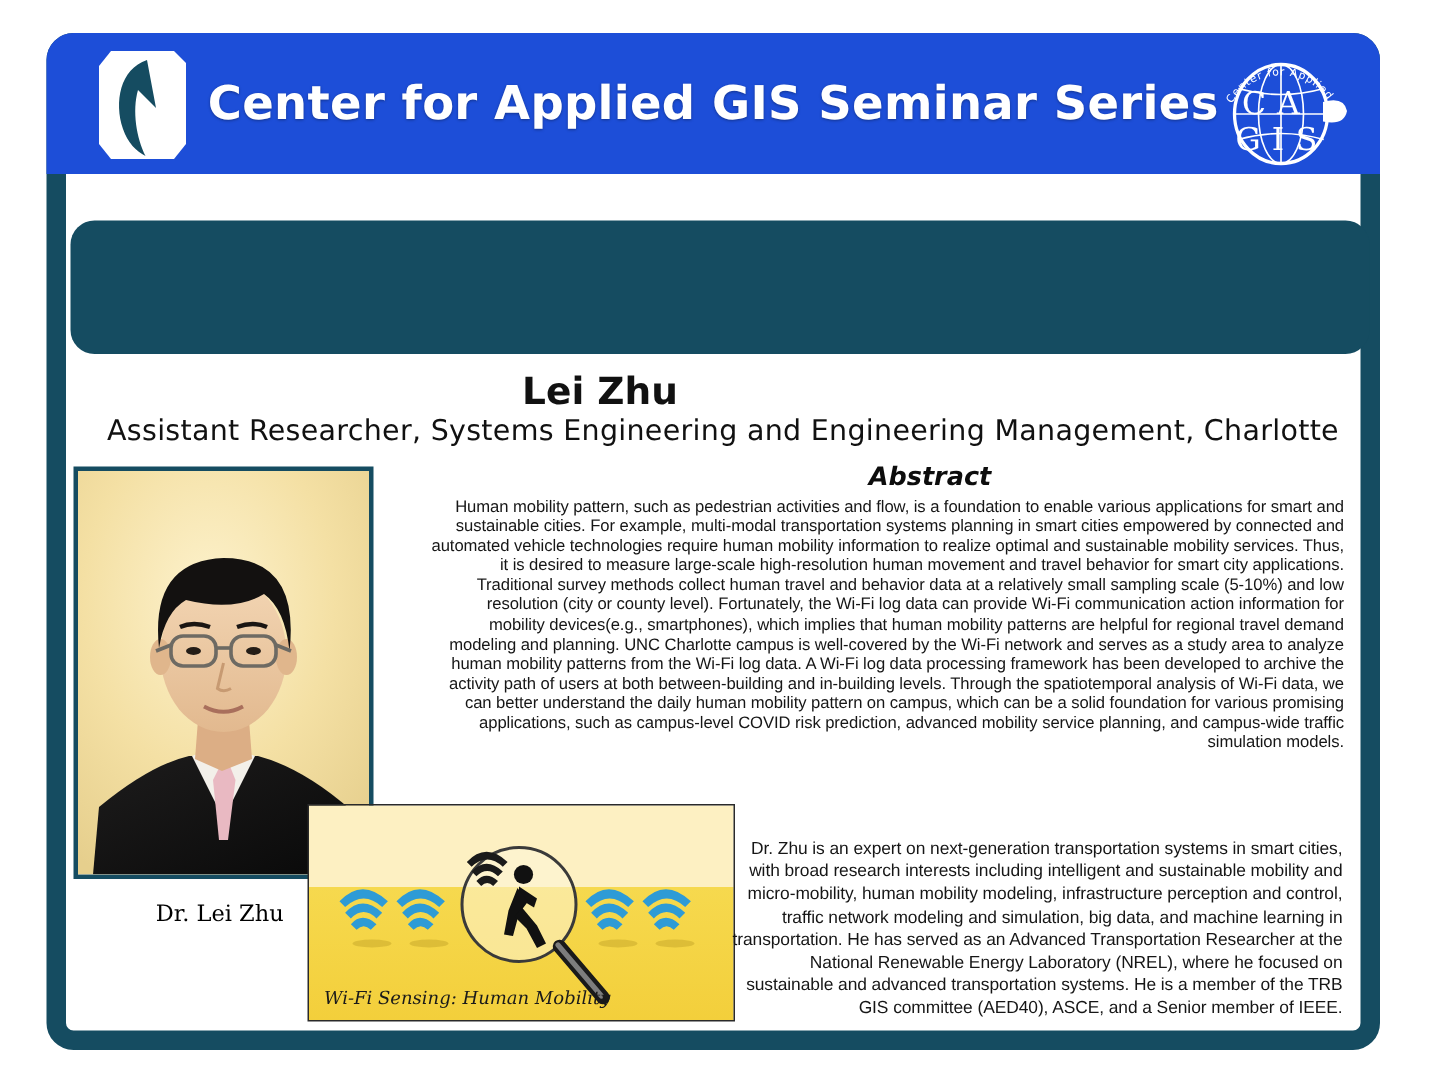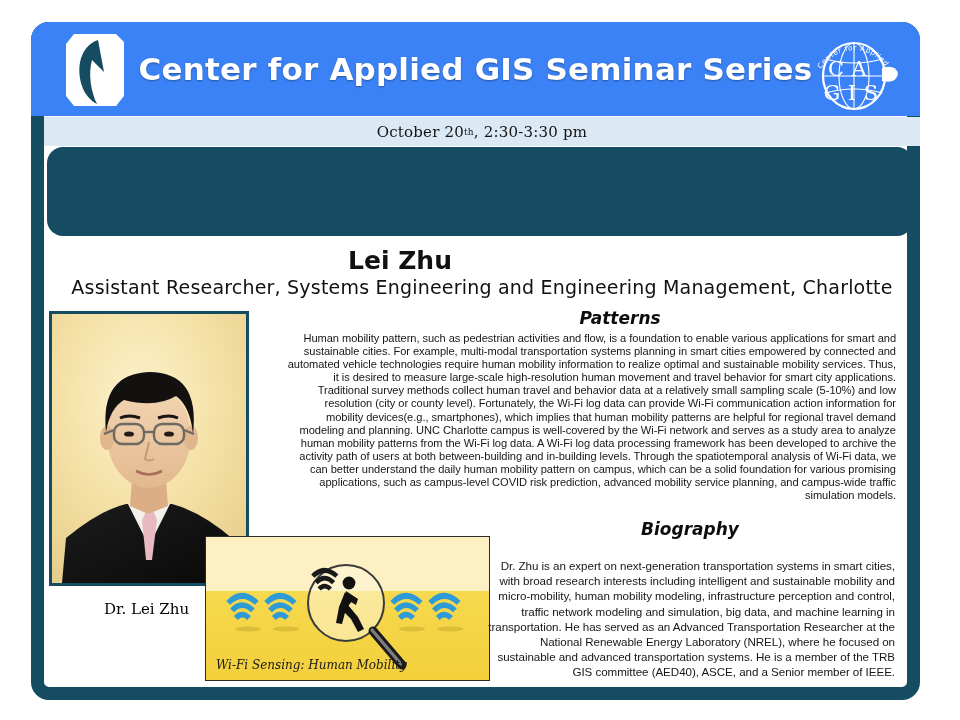--- a/index.html
+++ b/index.html
@@ -14,21 +14,21 @@
     position:absolute;left:0;top:0;width:960px;height:720px;background:#fff;
   }
   .frame{
     position:absolute;left:31px;top:22px;width:889px;height:678px;
     border:13px solid #154c61;border-radius:18px;box-sizing:border-box;
     background:#ffffff;
   }
   
   .header-band{
     position:absolute;left:31px;top:22px;width:889px;height:94px;
-    background:#3b82f6;border-radius:18px 18px 0 0;box-sizing:border-box;
+    background:#1d4ed8;border-radius:18px 18px 0 0;box-sizing:border-box;
     overflow:hidden;
     padding-left:32px;
   }
   .header-title{
     position:absolute;left:0;top:0;width:889px;height:94px;
     display:flex;align-items:center;justify-content:center;
     color:#ffffff;font-size:31px;font-weight:bold;letter-spacing:.2px;
     font-family:"DejaVu Sans", sans-serif;
     text-shadow:0 1px 2px rgba(0,0,0,.35);
   }
@@ -152,25 +152,20 @@
         <path d="M 76 44 Q 90 40 92 50 Q 90 60 76 57 Z" fill="#ffffff"></path>
         <text x="30" y="52" font-family="DejaVu Serif, serif" font-size="21" fill="#ffffff" text-anchor="middle">C</text>
         <text x="53" y="52" font-family="DejaVu Serif, serif" font-size="21" fill="#ffffff" text-anchor="middle">A</text>
         <text x="26" y="76" font-family="DejaVu Serif, serif" font-size="21" fill="#ffffff" text-anchor="middle">G</text>
         <text x="46" y="76" font-family="DejaVu Serif, serif" font-size="21" fill="#ffffff" text-anchor="middle">I</text>
         <text x="65" y="76" font-family="DejaVu Serif, serif" font-size="21" fill="#ffffff" text-anchor="middle">S</text>
       </svg>
     </div>
   </div>
 
-  <div class="date-strip">
-    <span>October 20</span>
-      <sup>th</sup>
-      <span>, 2:30-3:30 pm</span>
-  </div>
 
   <div class="title-panel">
   </div>
 
   <div class="speaker-name">Lei Zhu</div>
   <div class="speaker-affil">Assistant Researcher, Systems Engineering and Engineering Management, Charlotte</div>
 
   <div class="photo-box">
     <svg viewBox="0 0 194 269" width="194" height="269" preserveAspectRatio="xMidYMid slice" aria-hidden="true">
       <defs>
@@ -275,19 +270,18 @@
         <path d="M139 55 L133 70 L130 86 L136 87 L140 72 L146 64 Z"></path>
         <path d="M142 68 L152 80 L158 92 L152 95 L145 82 L137 74 Z"></path>
       </g>
 
       <path d="M167 94 L196 128" stroke="#1a1a1a" stroke-width="9" stroke-linecap="round"></path>
       <path d="M166 93 L195 127" stroke="#7d7d7d" stroke-width="3.4" stroke-linecap="round"></path>
     </svg>
     <div class="wifi-caption">Wi-Fi Sensing: Human Mobility</div>
   </div>
 
-  <div class="sec-head" id="abstract-heading">Patterns</div>
+  <div class="sec-head" id="abstract-heading">Abstract</div>
   <div class="body-text" id="abstract-text">Human mobility pattern, such as pedestrian activities and flow, is a foundation to enable various applications for smart and sustainable cities. For example, multi-modal transportation systems planning in smart cities empowered by connected and automated vehicle technologies require human mobility information to realize optimal and sustainable mobility services. Thus, it is desired to measure large-scale high-resolution human movement and travel behavior for smart city applications. Traditional survey methods collect human travel and behavior data at a relatively small sampling scale (5-10%) and low resolution (city or county level). Fortunately, the Wi-Fi log data can provide Wi-Fi communication action information for mobility devices(e.g., smartphones), which implies that human mobility patterns are helpful for regional travel demand modeling and planning. UNC Charlotte campus is well-covered by the Wi-Fi network and serves as a study area to analyze human mobility patterns from the Wi-Fi log data. A Wi-Fi log data processing framework has been developed to archive the activity path of users at both between-building and in-building levels. Through the spatiotemporal analysis of Wi-Fi data, we can better understand the daily human mobility pattern on campus, which can be a solid foundation for various promising applications, such as campus-level COVID risk prediction, advanced mobility service planning, and campus-wide traffic simulation models.</div>
 
-  <div class="sec-head" id="biography-heading">Biography</div>
   <div class="body-text" id="biography-text">Dr. Zhu is an expert on next-generation transportation systems in smart cities, with broad research interests including intelligent and sustainable mobility and micro-mobility, human mobility modeling, infrastructure perception and control, traffic network modeling and simulation, big data, and machine learning in transportation. He has served as an Advanced Transportation Researcher at the National Renewable Energy Laboratory (NREL), where he focused on sustainable and advanced transportation systems. He is a member of the TRB GIS committee (AED40), ASCE, and a Senior member of IEEE.</div>
 
 </div>
 
 </body></html>

